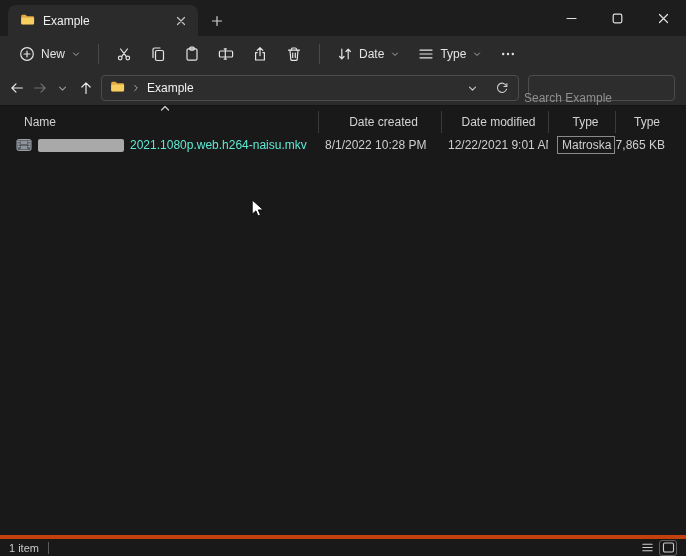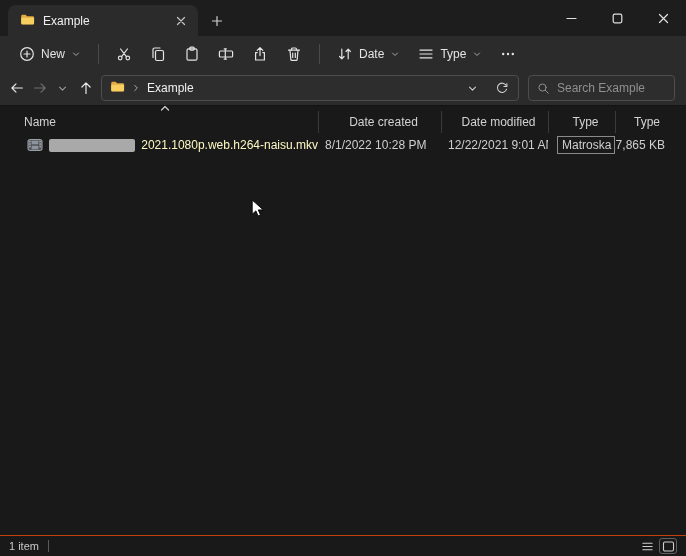--- a/index.html
+++ b/index.html
@@ -39,46 +39,46 @@
              border-radius: 4px; color: #e8e8e8; background: transparent; border: none; }
   .nav-btn.disabled { color: #6f6f6f; }
   .nav-btn.dim { color: #9c9c9c; }
   .addressbar { margin-left: 4px; width: 418px; height: 26px; background: #2d2d2d; border: 1px solid #4d4d4d;
                 border-radius: 4px; display: flex; align-items: center; padding: 0 4px 0 8px; gap: 6px; }
   .addr-name { color: #f0f0f0; }
   .addr-spacer { flex: 1; }
   .addr-btn { width: 24px; height: 22px; display: flex; align-items: center; justify-content: center;
               color: #cfcfcf; border-radius: 4px; background: transparent; border: none; }
   .searchbox { margin-left: 9px; width: 147px; height: 26px; background: #2d2d2d; border: 1px solid #4d4d4d;
-               border-radius: 4px; display: flex; align-items: center; padding: 8px 8px; gap: 7px; color: #8f8f8f; }
+               border-radius: 4px; display: flex; align-items: center; padding: 8px 8px; gap: 7px; color: #8f8f8f; flex-direction: column; }
   .searchbox input { flex: 1; min-width: 0; background: transparent; border: none; outline: none;
                      color: #e8e8e8; font-family: "Liberation Sans", sans-serif; font-size: 12px; }
   .searchbox input::placeholder { color: #8f8f8f; }
 
   
   .sort-caret { position: absolute; left: 159px; top: 104px; color: #cfcfcf; }
   .headers { position: absolute; top: 111px; left: 0; right: 0; display: flex; padding-left: 12px;
              height: 22px; color: #d2d2d2; }
   .hcell { padding-left: 7px; height: 22px; line-height: 22px; white-space: nowrap; overflow: hidden; }
   .hcell.first { padding-left: 12px; }
   .hcell.bordered { border-left: 1px solid #3a3a3a; text-align: center; }
   .c1 { width: 306px; } .c2 { width: 123px; } .c3 { width: 107px; } .c4 { width: 67px; } .c5 { width: 56px; }
 
   .row { position: absolute; top: 134px; left: 0; right: 0; height: 22px; display: flex;
          padding-left: 12px; align-items: center; color: #cfcfcf; }
   .rcell { padding-left: 7px; height: 22px; display: flex; align-items: center; white-space: nowrap; overflow: hidden; }
-  .name-cell { padding-left: 4px; color: #fef9c3; gap: 6px; justify-content: flex-end; }
+  .name-cell { padding-left: 4px; color: #5eead4; gap: 6px; }
   .redacted { width: 86px; height: 13px; background: #a9a9a9; border-radius: 2px; flex: none; }
   .type-box { border: 1px solid #8a8a8a; padding: 1px 4px; margin-left: 2px; white-space: nowrap; overflow: hidden; }
   .size-cell { justify-content: flex-end; padding-right: 6px; }
 
   
   .statusbar { position: absolute; bottom: 0; left: 0; right: 0; height: 21px; display: flex;
                align-items: center; padding: 0 9px; font-size: 11px; color: #c9c9c9;
-               border-top: 1px solid #c2410c; background: #191919; }
+               border-top: 4px solid #c2410c; background: #191919; }
   .sb-sep { width: 1px; height: 12px; background: #5a5a5a; margin-left: 9px; }
   .sb-views { margin-left: auto; display: flex; gap: 3px; }
   .sb-btn { width: 18px; height: 16px; display: flex; align-items: center; justify-content: center;
             color: #cdcdcd; border-radius: 3px; background: transparent; border: none; }
   .sb-btn.boxed { border: 1px solid #5f5f5f; }
 
   
   .cursor { position: absolute; left: 251px; top: 199px; pointer-events: none; }
 
   

